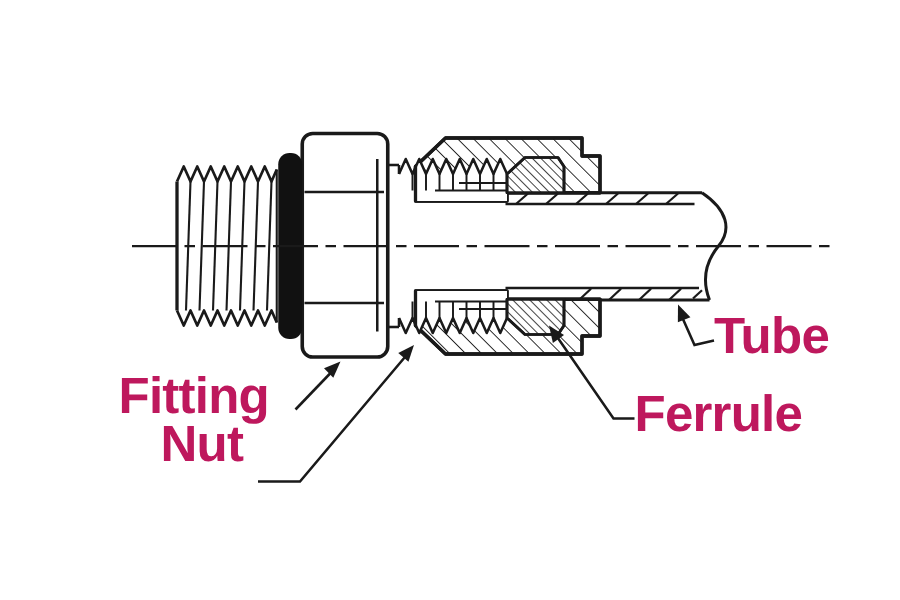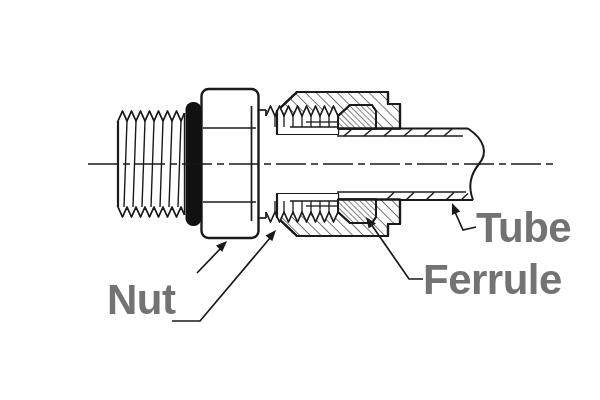--- a/index.html
+++ b/index.html
@@ -1,19 +1,19 @@
 <!DOCTYPE html>
 <html><head>
 <meta charset="utf-8">
 <style>
   html,body{margin:0;padding:0;background:#fff;}
   #stage{position:relative;width:600px;height:400px;background:#fff;overflow:hidden;
          font-family:"Liberation Sans",sans-serif;}
   #drawing{position:absolute;left:0;top:0;}
-  .lbl{position:absolute;font-weight:700;font-size:42px;line-height:1.0;color:#737373;
+  .lbl{position:absolute;font-weight:700;font-size:34px;line-height:1.0;color:#be185d;
        letter-spacing:-0.5px;white-space:nowrap;}
 </style>
 </head>
 <body>
 
 <div id="stage">
 
   <svg id="drawing" width="600" height="400" viewBox="0 0 600 400">
     <defs>
       <pattern id="hatchNut" width="7.5" height="7.5" patternUnits="userSpaceOnUse" patternTransform="rotate(-45)">
@@ -149,16 +149,17 @@
         <polyline points="423,279 409,279 371,224"></polyline>
         <polygon points="366,217 376,223.4 368.6,228.6" fill="#1a1a1a" stroke="none"></polygon>
       </g>
       <g>
         <polyline points="476,227 463,230 455,212"></polyline>
         <polygon points="452,203 460.3,211.5 451.9,214.9" fill="#1a1a1a" stroke="none"></polygon>
       </g>
     </g>
   </svg>
 
+  <div class="lbl" style="left:79px;top:247px;">Fitting</div>
   <div class="lbl" style="left:107px;top:279px;">Nut</div>
   <div class="lbl" style="left:423px;top:259px;text-align:right;">Ferrule</div>
   <div class="lbl" style="left:476px;top:207px;">Tube</div>
 </div>
 
 </body></html>

